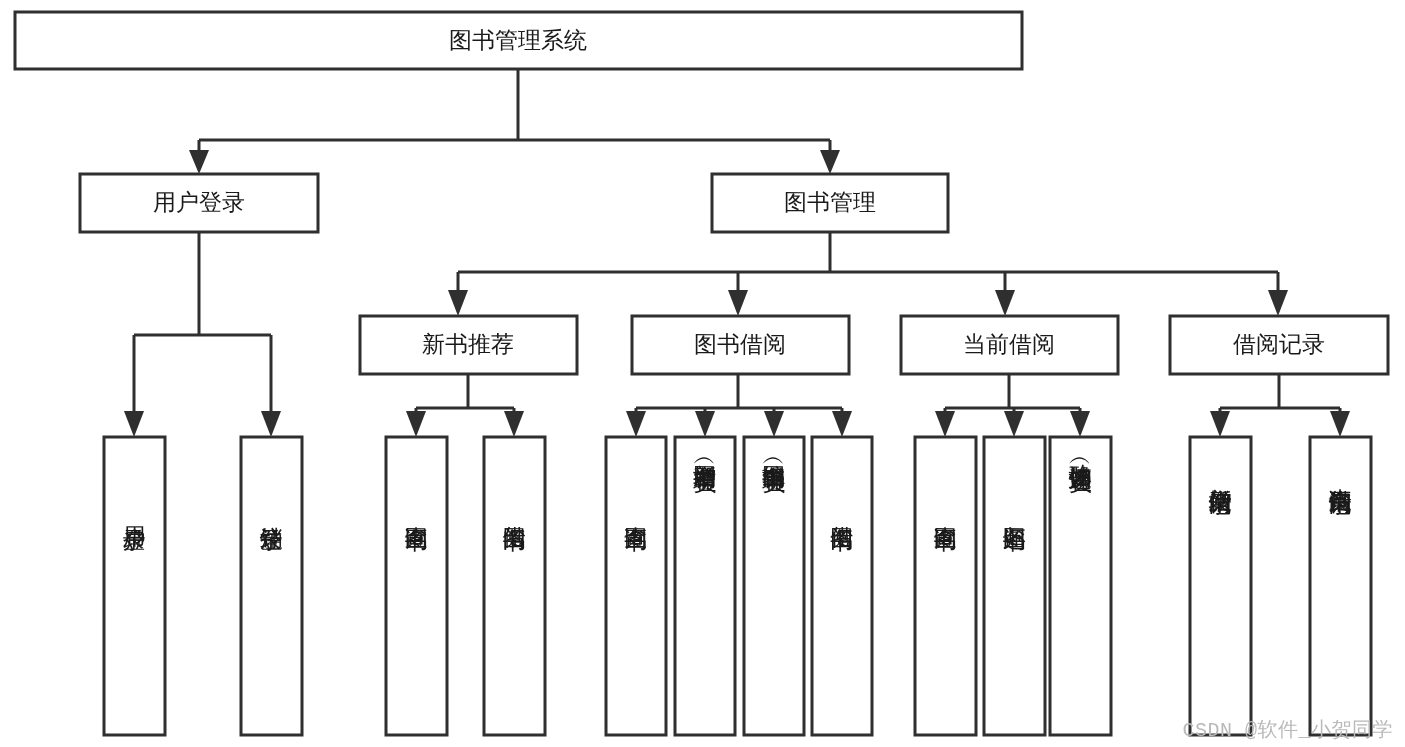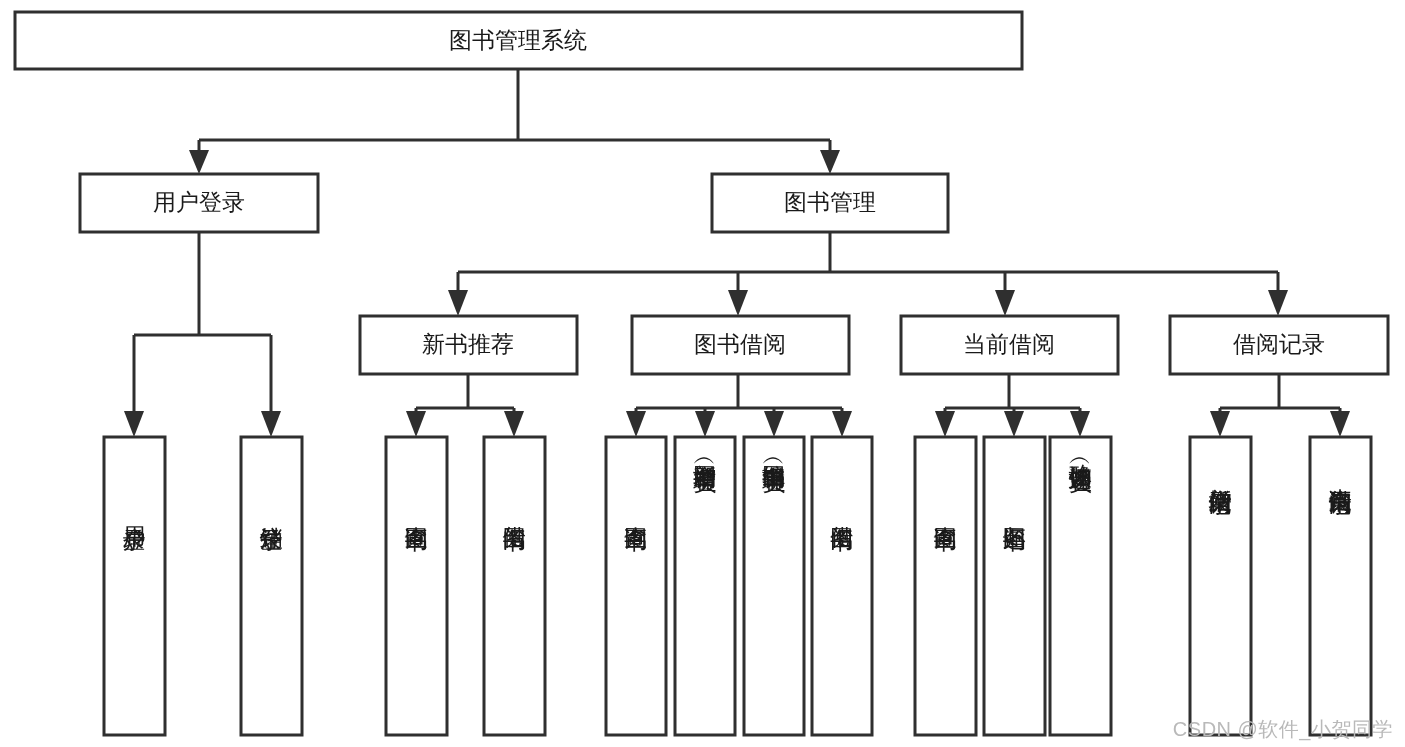--- a/index.html
+++ b/index.html
@@ -69,21 +69,21 @@
     writing-mode: vertical-rl;
     text-orientation: upright;
     letter-spacing: 1px;
     white-space: nowrap;
     text-align: left;
   }
   .watermark {
     position: absolute;
     right: 8px;
     bottom: 4px;
-    font-family: Liberation Sans, sans-serif;
+    font-family: Liberation Mono, monospace;
     font-size: 20px;
     color: #b9b9b9;
     letter-spacing: 0.5px;
     white-space: nowrap;
   }
 </style>
 </head>
 <body>
 
 <div id="diagram-root">

